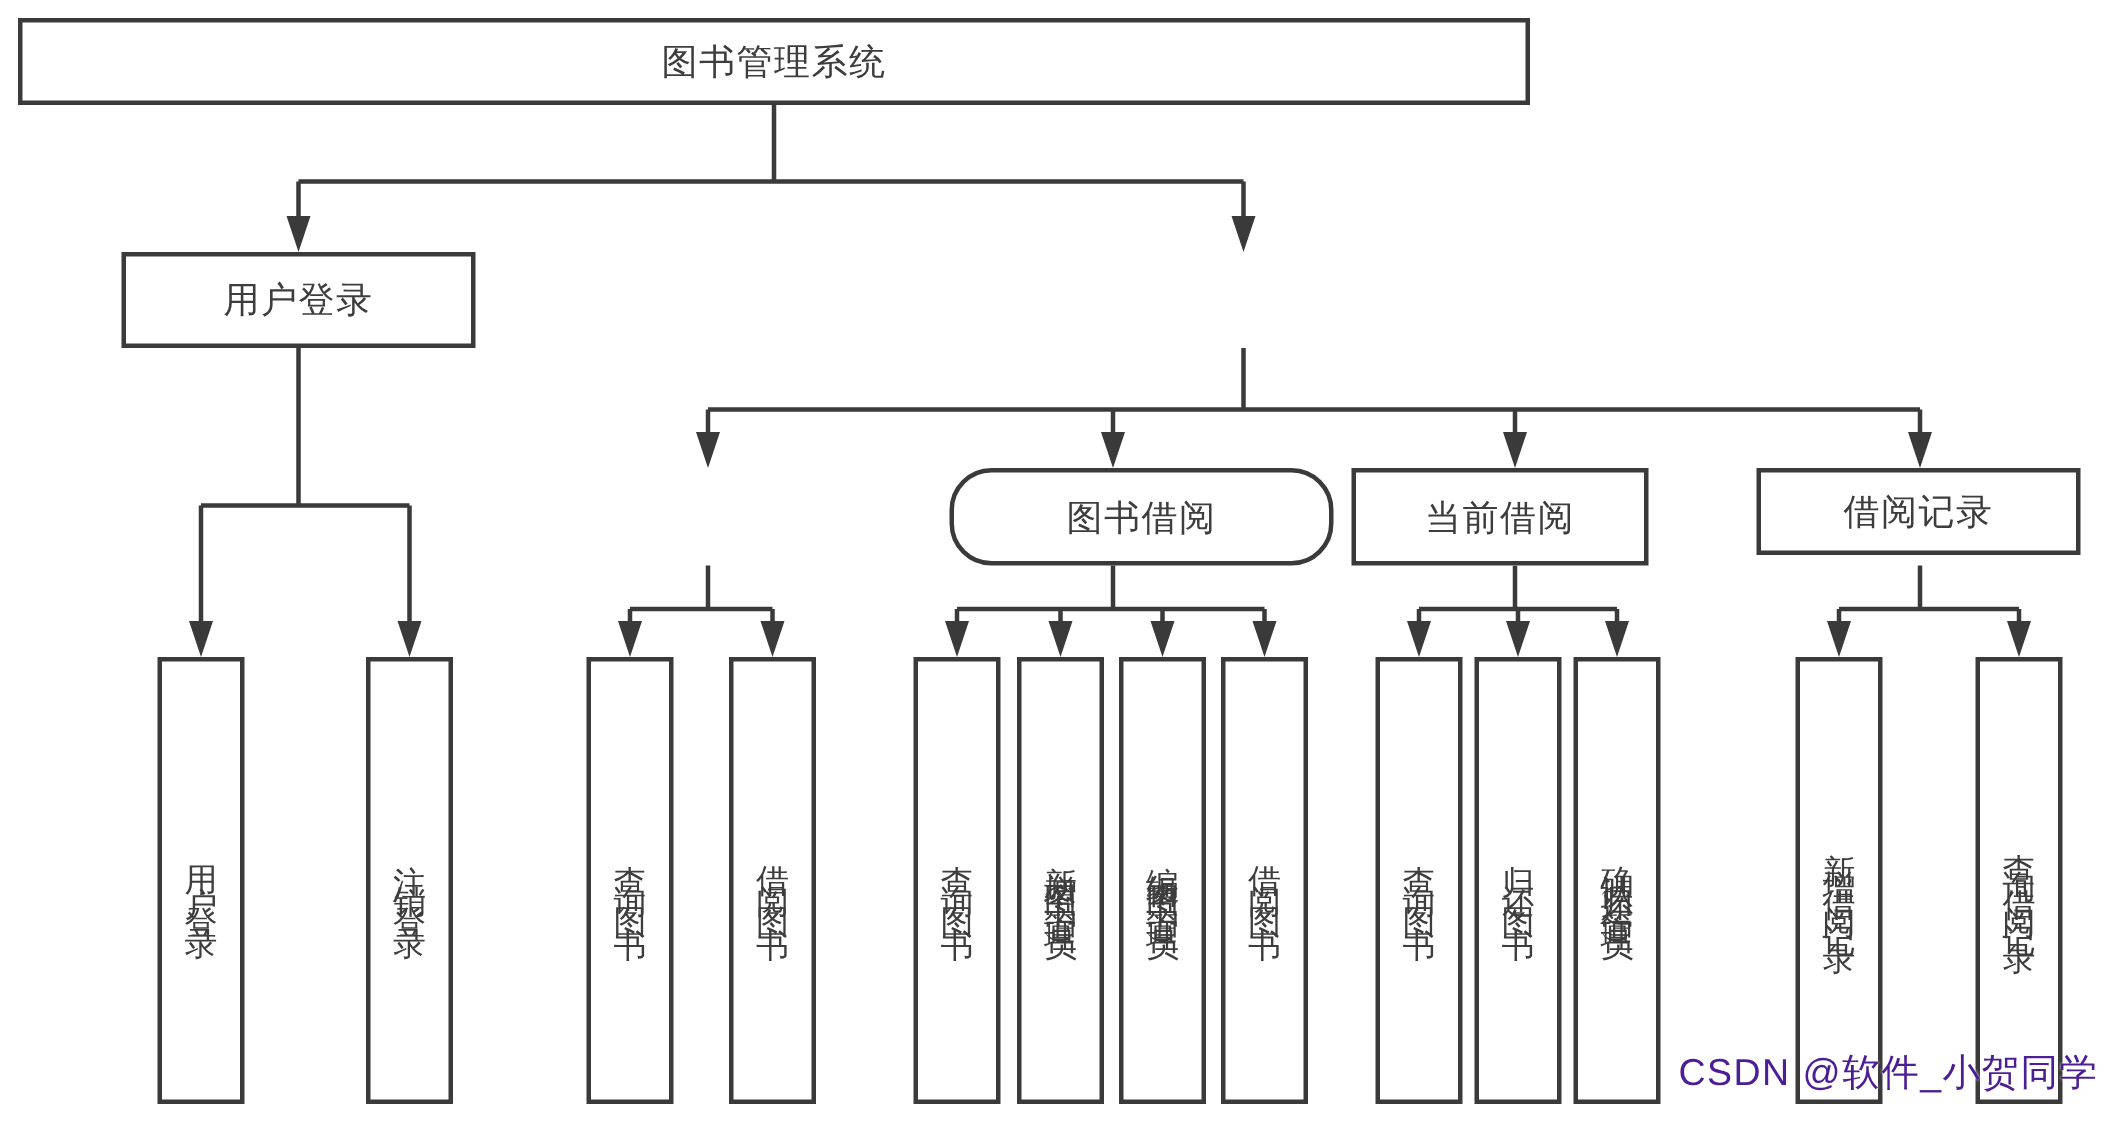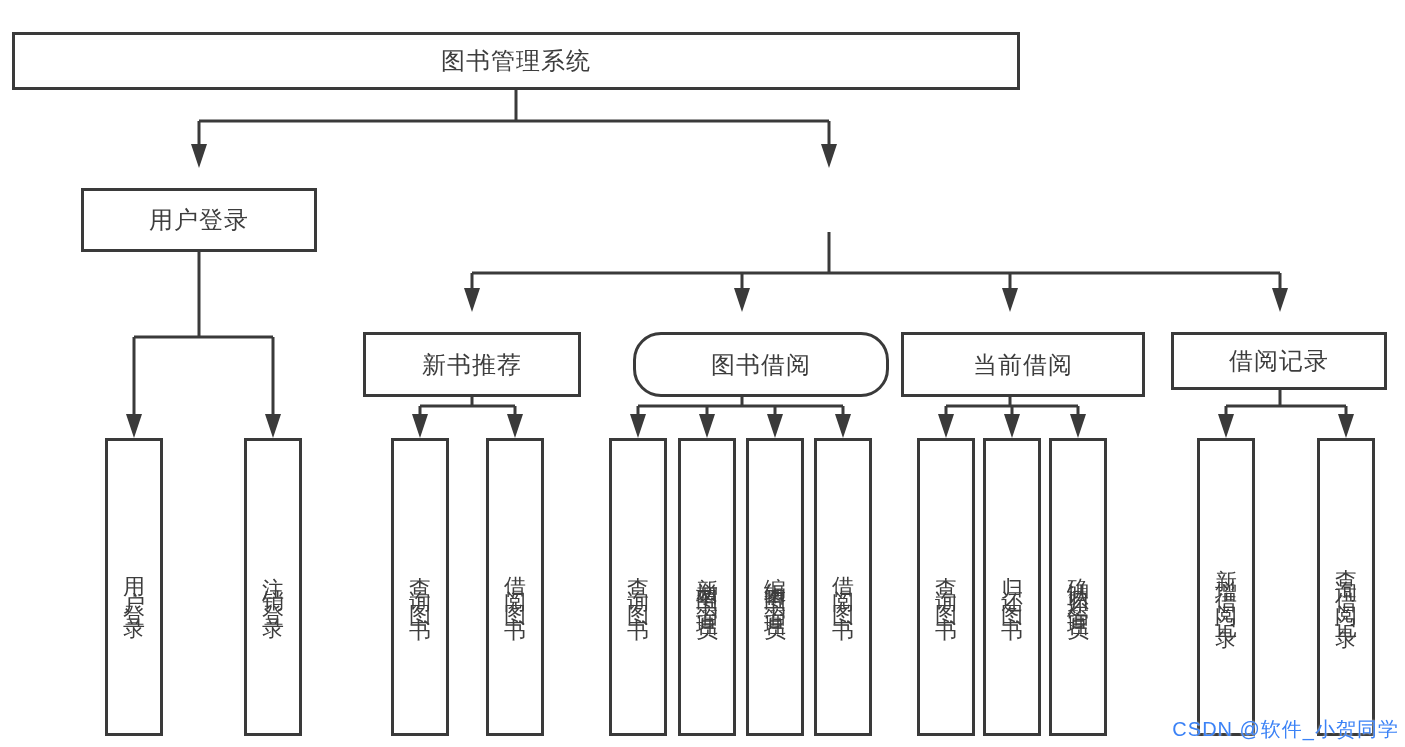--- a/index.html
+++ b/index.html
@@ -12,40 +12,39 @@
   }
   #wires{position:absolute;left:0;top:0;width:1405px;height:747px;}
   .hbox{
     position:absolute;
     box-sizing:border-box;
     border:3px solid #3a3a3a;
     background:#ffffff;
     display:flex;align-items:center;justify-content:center;
     font-size:24px;color:#3d3d3d;letter-spacing:1px;
     white-space:nowrap;
-    margin-top:20px;
   }
   .vbox{
     position:absolute;
     box-sizing:border-box;
     top:438px;width:58px;height:298px;
     border:3px solid #3a3a3a;
     background:#ffffff;
     display:flex;align-items:center;justify-content:center;
     writing-mode:vertical-rl;
     text-orientation:mixed;
     font-size:22px;color:#3d3d3d;
   }
   .s14{letter-spacing:14px;}
   .s12{letter-spacing:12px;}
   .s6{letter-spacing:6px;}
   .watermark{
     position:absolute;
-    right:6px;bottom:4px;
-    font-size:20px;color:#3b82f6;
+    right:6px;bottom:16px;
+    font-size:25px;color:#4c1d95;
     letter-spacing:1px;
     text-shadow:0 0 2px #ffffff;
     white-space:nowrap;
   }
 </style>
 </head>
 <body>
 
 <div id="canvas">
 
@@ -66,23 +65,22 @@
              M767 414 L783 414 L775 438 Z  M835 414 L851 414 L843 438 Z
              M938 414 L954 414 L946 438 Z  M1004 414 L1020 414 L1012 438 Z
              M1070 414 L1086 414 L1078 438 Z  M1218 414 L1234 414 L1226 438 Z
              M1338 414 L1354 414 L1346 438 Z" fill="#3a3a3a" stroke="none"></path>
   </svg>
 
   <div class="hbox" style="left:12px;top:12px;width:1008px;height:58px;">图书管理系统</div>
 
   <div class="hbox" style="left:81px;top:168px;width:236px;height:64px;">用户登录</div>
 
-  <div class="hbox" style="left:363px;top:312px;width:218px;height:65px;">新书推荐</div>
   <div class="hbox" style="left:633px;top:312px;width:256px;height:65px;border-radius:28px;">图书借阅</div>
-  <div class="hbox" style="left:901px;top:312px;width:244px;height:65px;">当前借阅</div>
+  <div class="hbox" style="left:901px;top:312px;width:198px;height:65px;">当前借阅</div>
   <div class="hbox" style="left:1171px;top:312px;width:216px;height:58px;">借阅记录</div>
 
   <div class="vbox s14" style="left:105px;">用户登录</div>
   <div class="vbox s14" style="left:244px;">注销登录</div>
 
   <div class="vbox s14" style="left:391px;">查询图书</div>
   <div class="vbox s14" style="left:486px;">借阅图书</div>
 
   <div class="vbox s14" style="left:609px;">查询图书</div>
   <div class="vbox s6" style="left:678px;">新增图书（管理员）</div>

